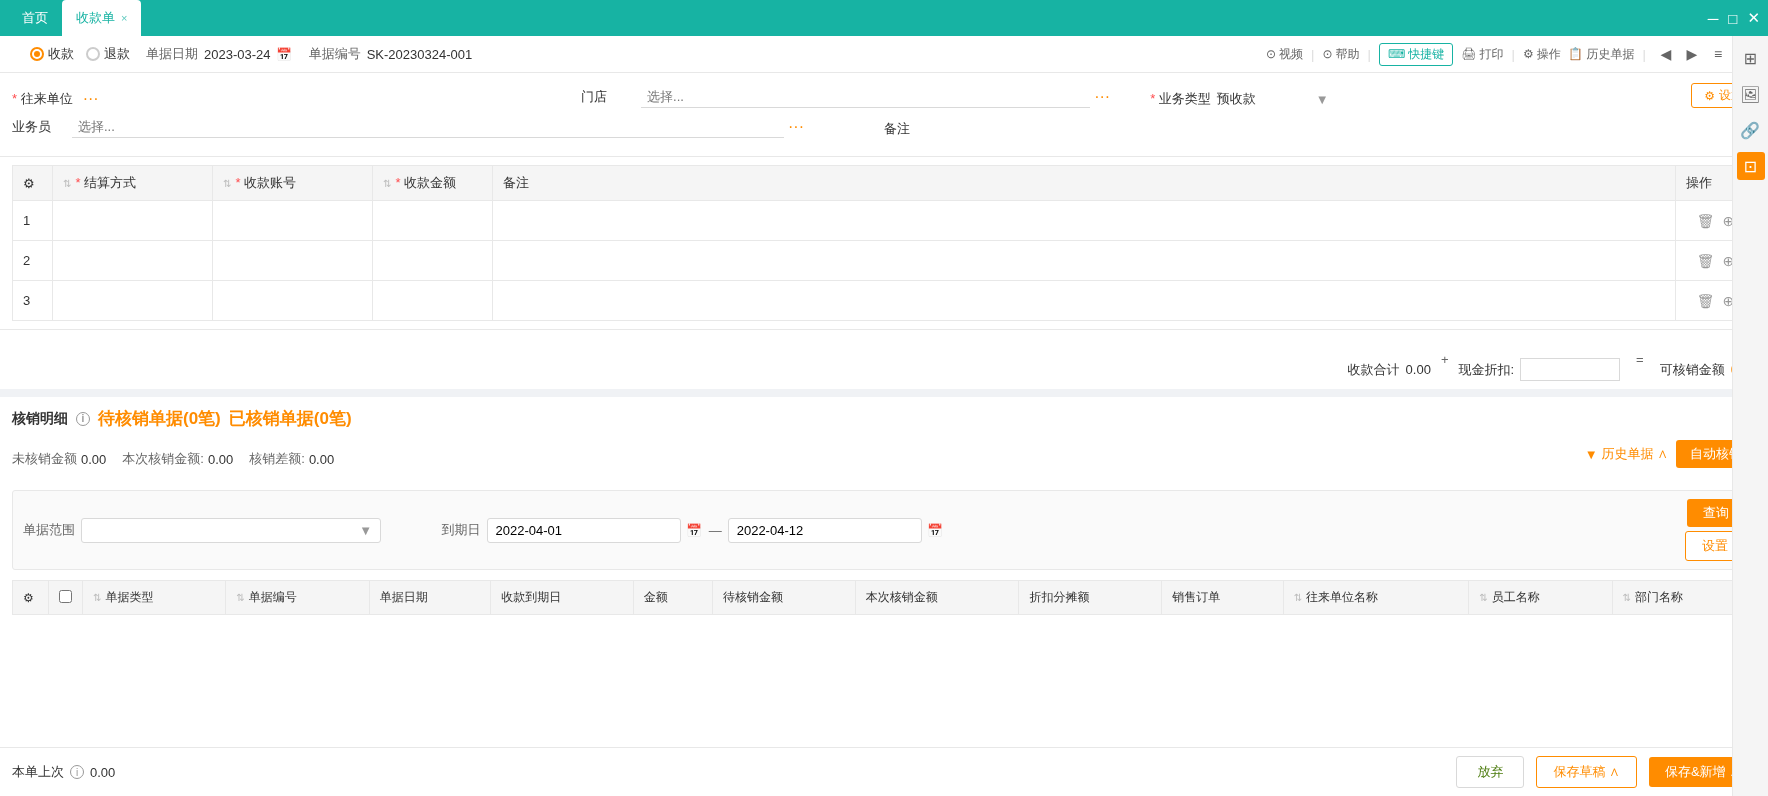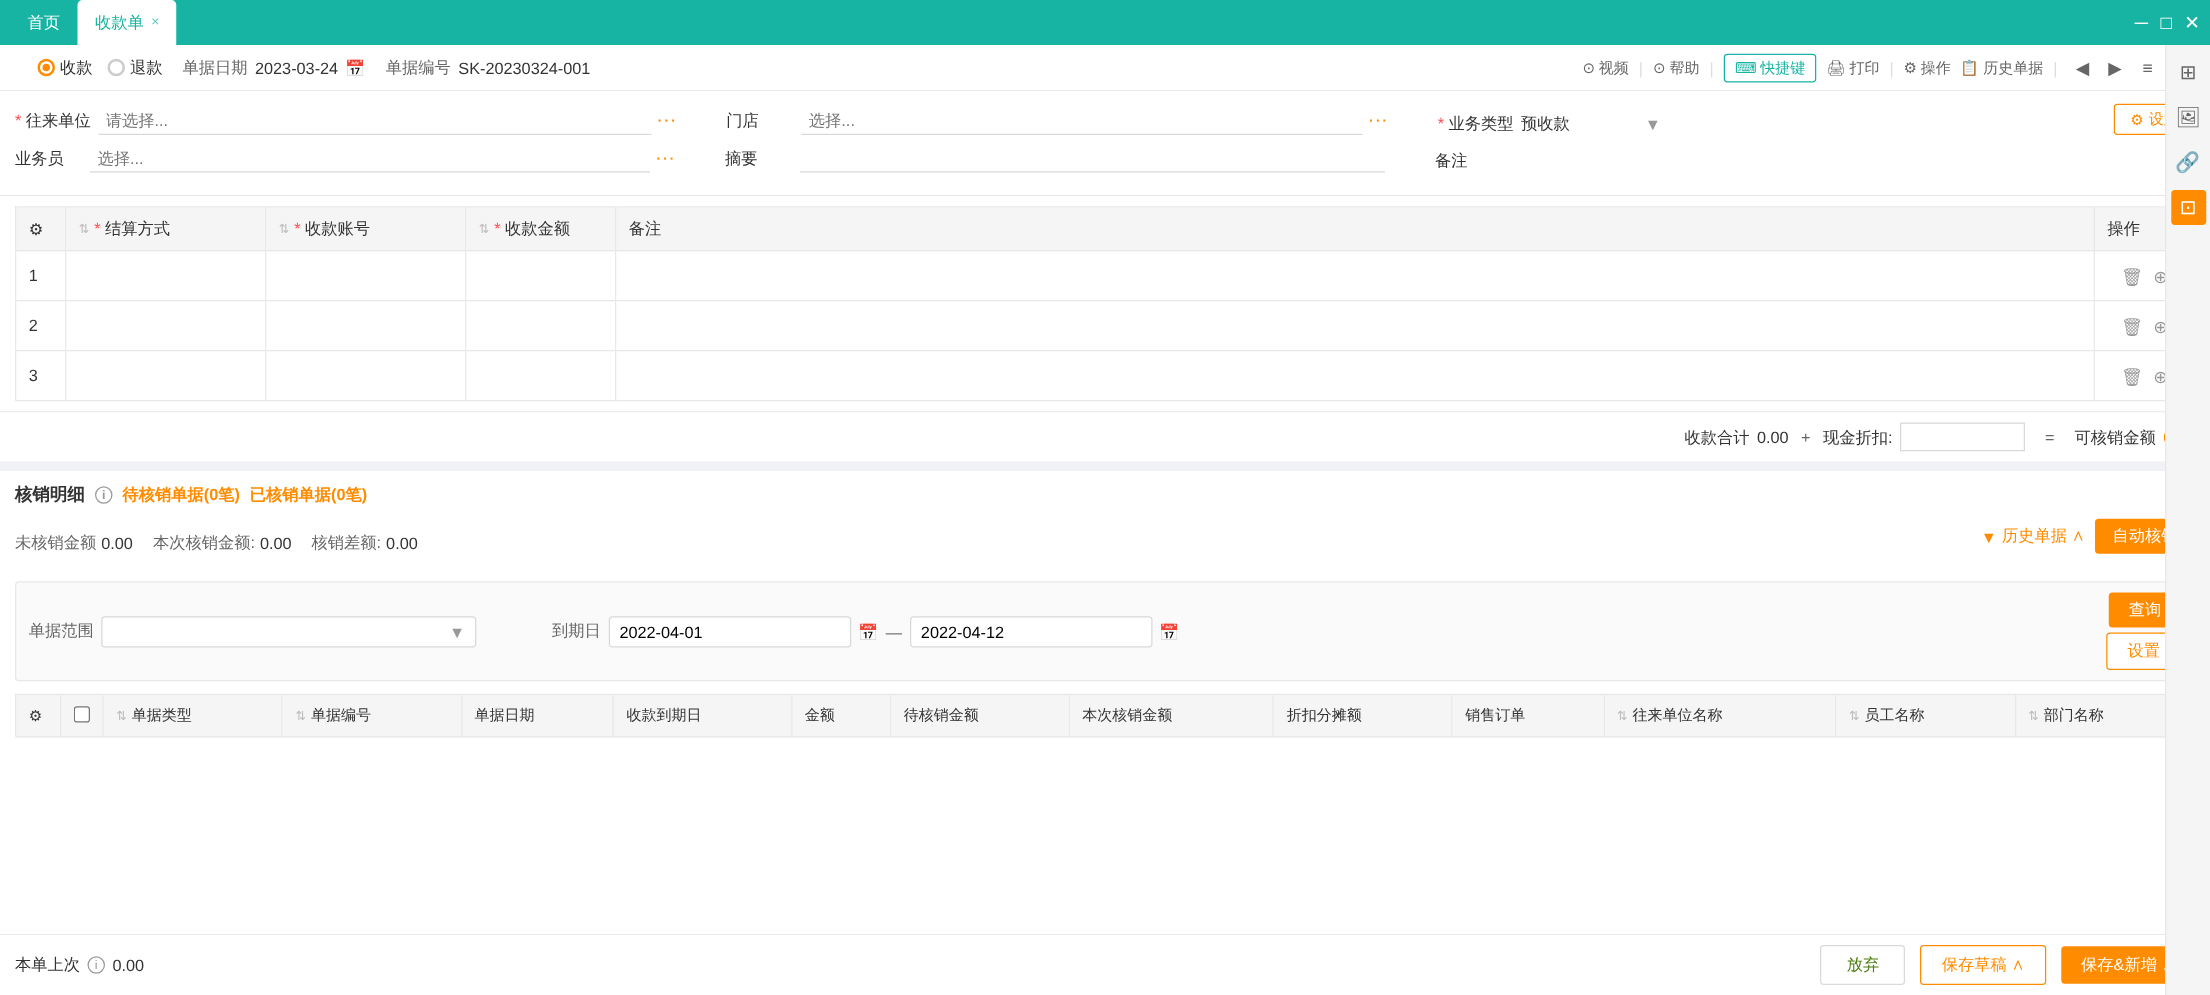--- a/index.html
+++ b/index.html
@@ -84,34 +84,34 @@
     .sort-icon { color: #bbb; font-size: 10px; }
     .col-ops { width: 80px; }
     .row-ops { display: flex; gap: 8px; justify-content: center; }
     .op-btn { color: #999; cursor: pointer; font-size: 14px; }
 
     
     .summary-row {
       display: flex; align-items: center; justify-content: flex-end; padding: 8px 12px;
       background: #fff; gap: 10px; border-bottom: 8px solid #f0f2f5; font-size: 13px;
     }
-    .summary-item { display: flex; align-items: center; gap: 6px; }
+    .summary-item { display: flex; align-items: center; gap: 6px; margin-top: 20px; }
     .summary-highlight { color: #ff8c00; font-weight: 600; }
     .plus-sign { color: #666; }
     .equal-sign { color: #666; margin: 0 6px; }
     .cash-discount-input { border: 1px solid #d9d9d9; padding: 3px 8px; width: 100px; outline: none; font-size: 13px; }
 
     
     .writeoff-section {
       padding: 10px 12px; background: #fff; flex: 1;
     }
     .section-title { display: flex; align-items: center; gap: 8px; font-size: 14px; font-weight: 600; margin-bottom: 10px; }
     .section-title .info-icon { color: #999; font-size: 12px; border: 1px solid #999; border-radius: 50%; width: 14px; height: 14px; display: flex; align-items: center; justify-content: center; cursor: pointer; font-size: 10px; }
     .pending-tabs { display: flex; gap: 4px; }
-    .pending-tab { color: #ff8c00; cursor: pointer; font-size: 13px; }
+    .pending-tab { color: #ff8c00; cursor: pointer; font-size: 17px; }
     .pending-tab.active { color: #ff8c00; }
     .separator { color: #ddd; }
 
     .writeoff-stats { display: flex; align-items: center; gap: 16px; margin-bottom: 12px; font-size: 13px; }
     .stat-item { display: flex; align-items: center; gap: 4px; }
     .stat-label { color: #666; }
     .stat-value { color: #333; }
 
     .writeoff-toolbar { display: flex; align-items: center; justify-content: flex-end; margin-bottom: 10px; gap: 8px; }
     .more-conditions { display: flex; align-items: center; gap: 4px; color: #ff8c00; cursor: pointer; font-size: 13px; }
@@ -248,21 +248,20 @@
         <div class="layout-btn active">⊞</div>
       </div>
     </div>
   </div>
 
   <div class="form-section">
     <div class="form-row">
 
       <div class="form-field" style="flex:2;">
         <span class="form-label required">往来单位</span>
-        <input class="form-input" type="text" placeholder="请选择..." style="">
         <span class="form-ellipsis">···</span>
       </div>
       <div class="form-divider"></div>
 
       <div class="form-field" style="flex:2;">
         <span class="form-label">门店</span>
         <input class="form-input" type="text" placeholder="选择..." style="">
         <span class="form-ellipsis">···</span>
       </div>
       <div class="form-divider"></div>
@@ -279,24 +278,20 @@
     </div>
     <div class="form-row">
 
       <div class="form-field" style="flex:2;">
         <span class="form-label">业务员</span>
         <input class="form-input" type="text" placeholder="选择..." style="">
         <span class="form-ellipsis">···</span>
       </div>
       <div class="form-divider"></div>
 
-      <div class="form-field" style="flex:2;">
-        <span class="form-label">摘要</span>
-        <input class="form-input" type="text" style="">
-      </div>
       <div class="form-divider"></div>
 
       <div class="form-field" style="flex:2;">
         <span class="form-label">备注</span>
       </div>
       <div style="width:80px;"></div>
     </div>
   </div>
 
   <div class="table-section">

